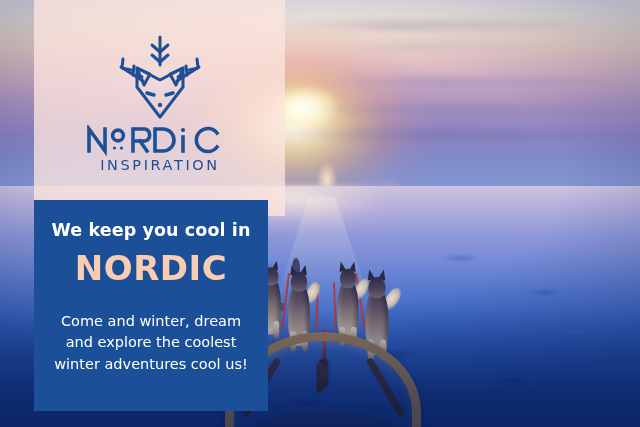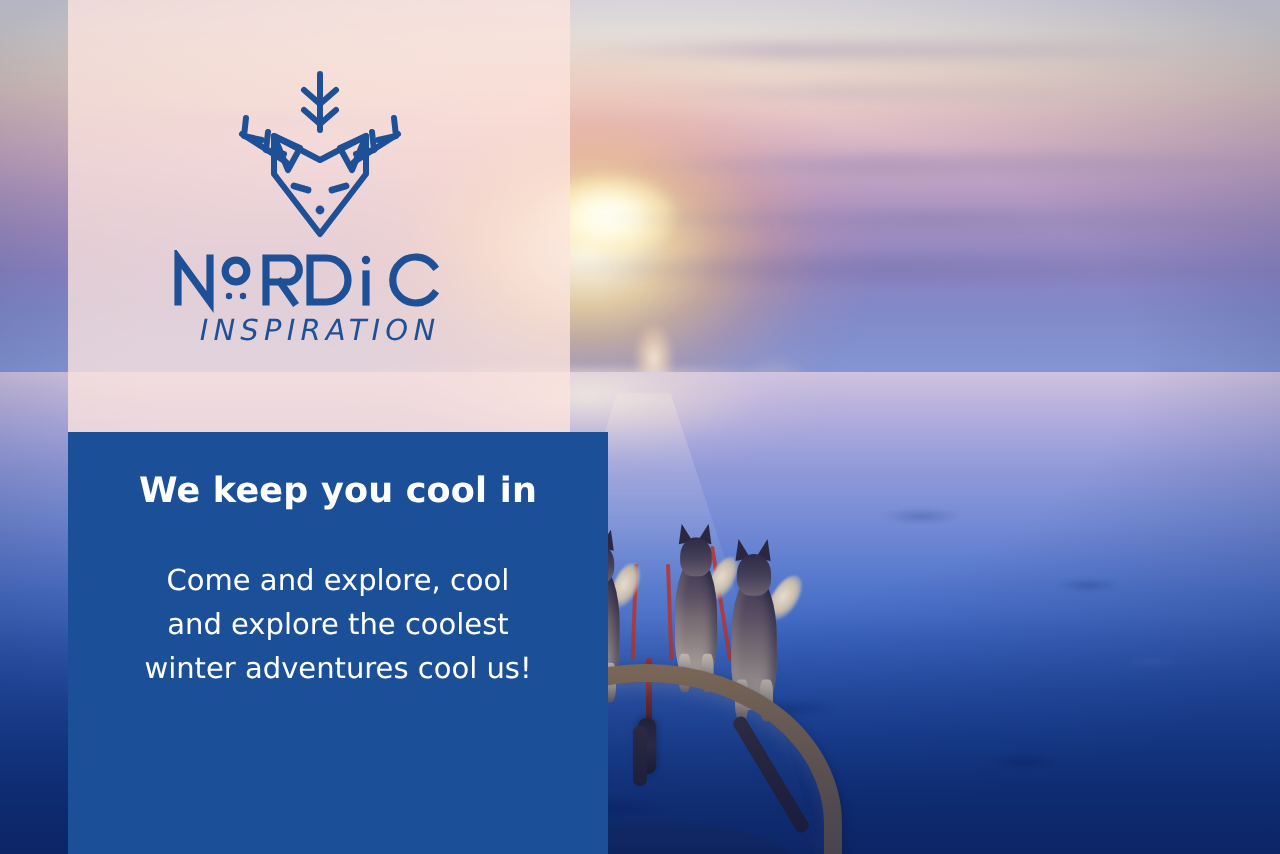--- a/index.html
+++ b/index.html
@@ -384,34 +384,33 @@
     align-items: center;
     justify-content: center;
     box-sizing: border-box;
     padding-bottom: 6px;
   }
 
   .logo {
     display: flex;
     flex-direction: column;
     align-items: center;
-    font-style: italic;
   }
   .logo-mark {
     display: block;
   }
   .logo-wordmark {
     display: block;
     margin-top: 4px;
   }
 
   .text-panel {
     position: absolute;
-    left: 34px; top: 216px;
-    width: 270px;
+    left: 34px; top: 200px;
+    width: 234px;
     height: 211px;
     background: #1b5099;
     box-sizing: border-box;
     padding: 20px 16px 0 16px;
     text-align: center;
   }
 
   .headline {
     margin: 0;
     color: #ffffff;
@@ -580,20 +579,21 @@
         </g>
 
         <text x="77" y="45" text-anchor="middle" font-family="'DejaVu Sans','Liberation Sans',sans-serif" font-size="14.5" font-weight="500" letter-spacing="2.6" fill="#1d5096">INSPIRATION</text>
       </svg>
 
     </div>
   </div>
 
   <div class="text-panel">
     <p class="headline">We keep you cool in</p>
+    <p class="brand-word">NORDIC</p>
     <p class="subcopy">
-      <span>Come and explore, cool</span><br>
+      <span>Come and winter, dream</span><br>
       <span>and explore the coolest</span><br>
       <span>winter adventures cool us!</span>
     </p>
   </div>
 
 </div>
 
 </body></html>

